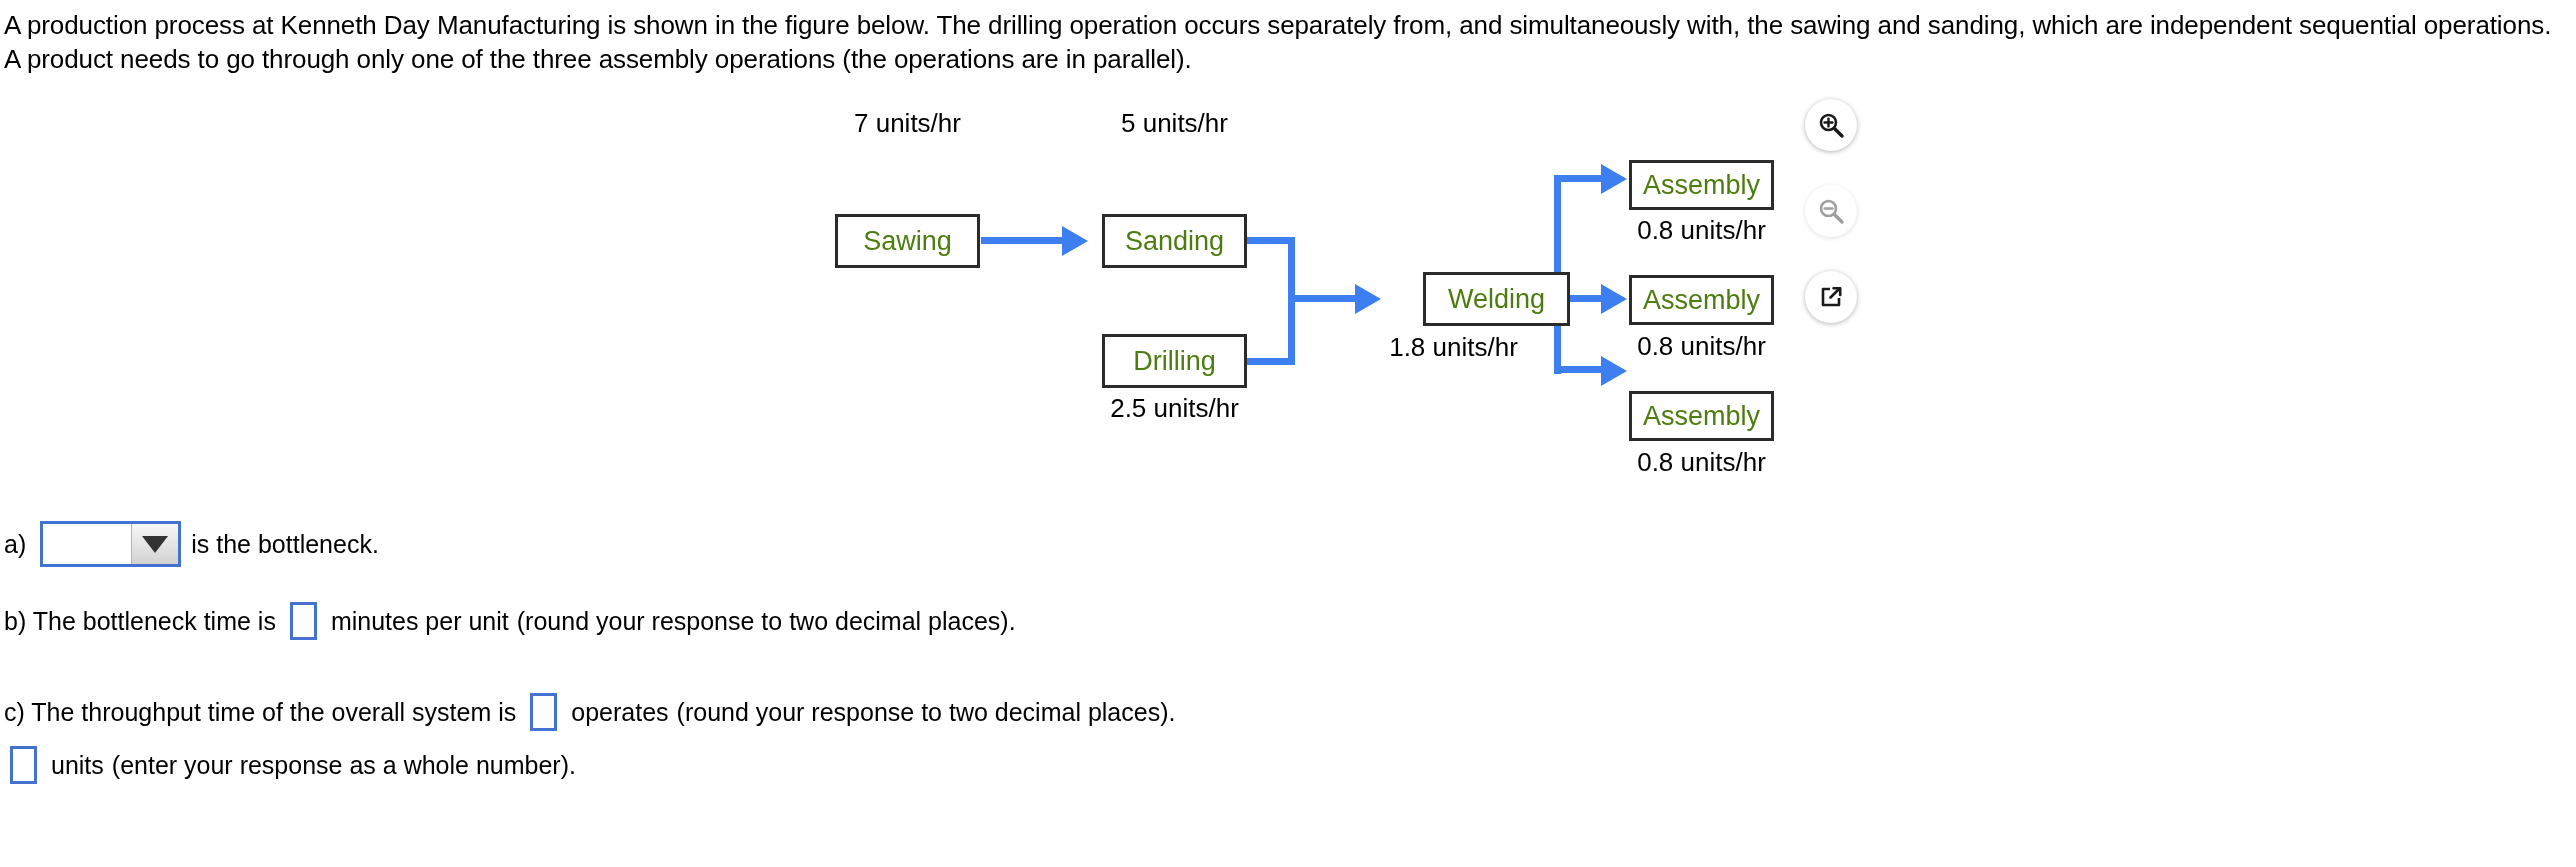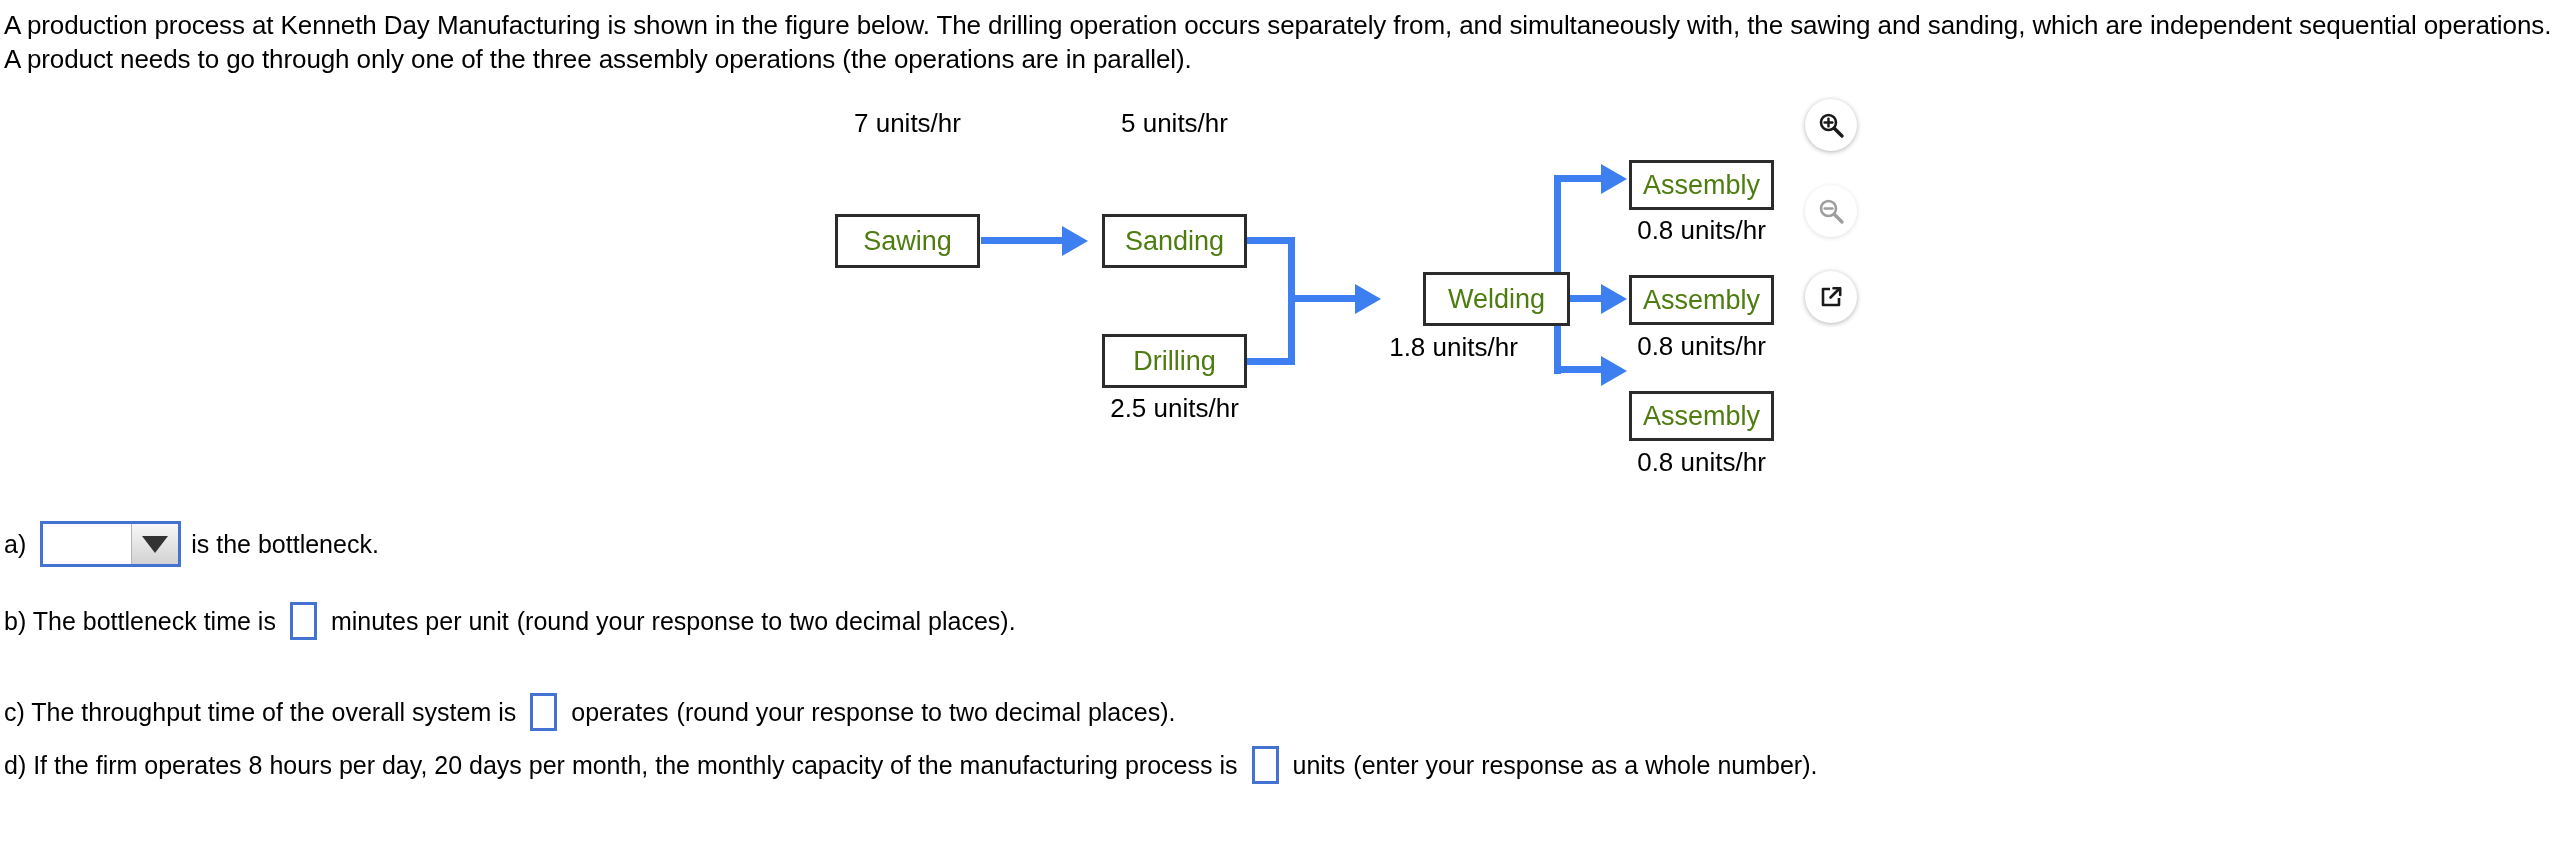--- a/index.html
+++ b/index.html
@@ -271,18 +271,17 @@
 </div>
 
 <div class="answer-line" id="answer-c">
   <span class="ans-text">c) The throughput time of the overall system is</span>
   <span class="ans-box"></span>
   <span class="ans-text after">operates</span>
   <span class="ans-text ital">(round your response to two decimal places).</span>
 </div>
 
 <div class="answer-line" id="answer-d">
-  <span class="ans-text">d) If the firm operates 8 hours per day, 20 days per month, the monthly capacity of the manufacturing process is</span>
   <span class="ans-box"></span>
   <span class="ans-text after">units</span>
   <span class="ans-text ital">(enter your response as a whole number).</span>
 </div>
 
 
 </body></html>

